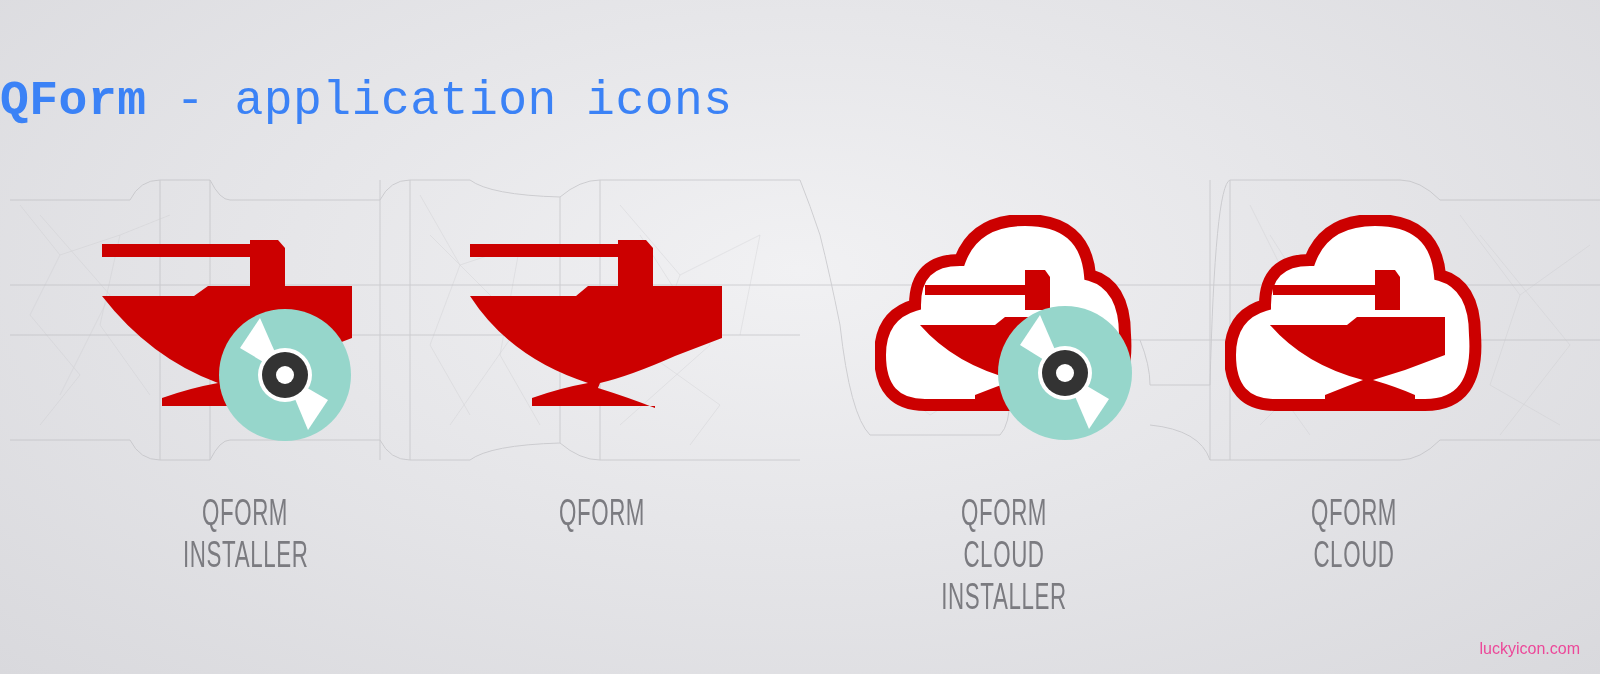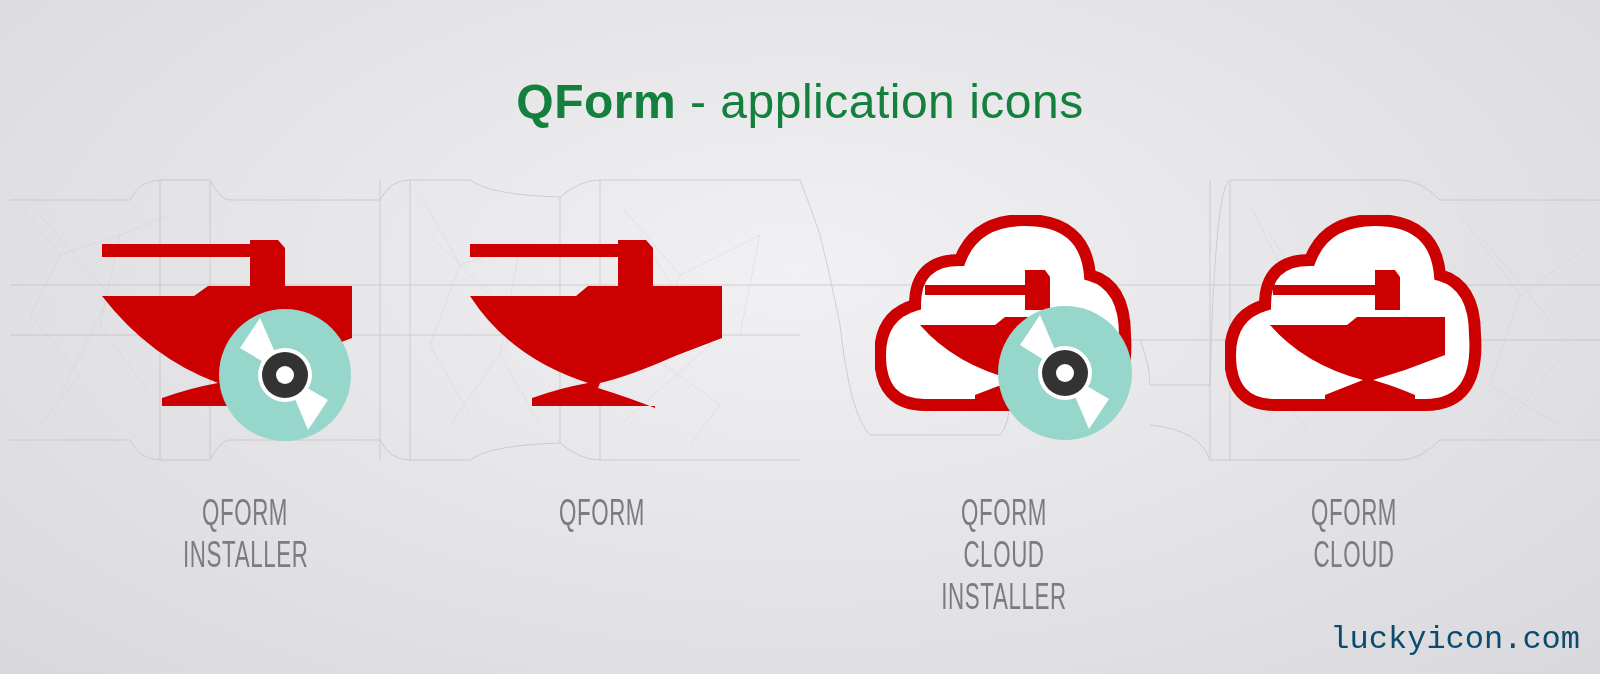--- a/index.html
+++ b/index.html
@@ -3,36 +3,36 @@
   <meta charset="utf-8">
   <style>
     html, body { margin: 0; padding: 0; }
     body {
       width: 1600px; height: 674px; overflow: hidden; position: relative;
       background: radial-gradient(ellipse at 50% 40%, #f1f1f3 0%, #e6e6e9 45%, #d9d9dd 100%);
       font-family: "DejaVu Sans", sans-serif;
     }
     .mesh { position: absolute; left: 0; top: 175px; width: 1600px; height: 290px; }
     .title {
-      position: absolute; left: 0; top: 74px; width: 1600px; text-align: center;
-      font-size: 48px; color: #15803d; letter-spacing: 0.5px;
-      font-family: Liberation Sans, sans-serif;
+      position: absolute; left: 0; top: 74px; width: 1600px; 
+      font-size: 48px; color: #3b82f6; letter-spacing: 0.5px;
+      font-family: Liberation Mono, monospace;
     }
     .title b { font-weight: bold; }
     .title span.rest { font-weight: normal; }
     .icon { position: absolute; }
     .label {
       position: absolute; text-align: center; color: #7b7b80;
       font-family: "Liberation Sans", sans-serif; font-size: 36px; line-height: 42px;
       transform: scaleX(0.62); transform-origin: center top; white-space: pre-line;
       letter-spacing: 1px;
     }
     .footer {
-      position: absolute; right: 20px; bottom: 16px; color: #0c4a6e;
-      font-size: 32px; font-family: Liberation Mono, monospace;
+      position: absolute; right: 20px; bottom: 16px; color: #ec4899;
+      font-size: 16px; font-family: Liberation Sans, sans-serif;
     }
   </style>
 </head>
 <body>
 
 <svg class="mesh" viewBox="0 0 1600 290">
   <g fill="none" stroke="#b9b9bd" stroke-width="1" opacity="0.6">
     <path d="M10 25 H130 Q140 5 160 5 H210 Q220 25 230 25 H380 Q390 5 410 5 H470 Q490 20 560 22 Q580 5 600 5 H800 Q810 30 820 60 Q830 100 840 150 Q850 240 870 260 H1000 Q1010 250 1010 220 Q1020 160 1140 165 Q1150 190 1150 210 H1210 Q1215 10 1230 5 H1400 Q1420 5 1440 25 H1600"></path>
     <path d="M10 265 H130 Q140 285 160 285 H210 Q220 265 230 265 H380 Q390 285 410 285 H470 Q490 270 560 268 Q580 285 600 285 H800"></path>
     <path d="M1150 250 Q1200 255 1210 285 H1400 Q1420 285 1440 265 H1600"></path>

